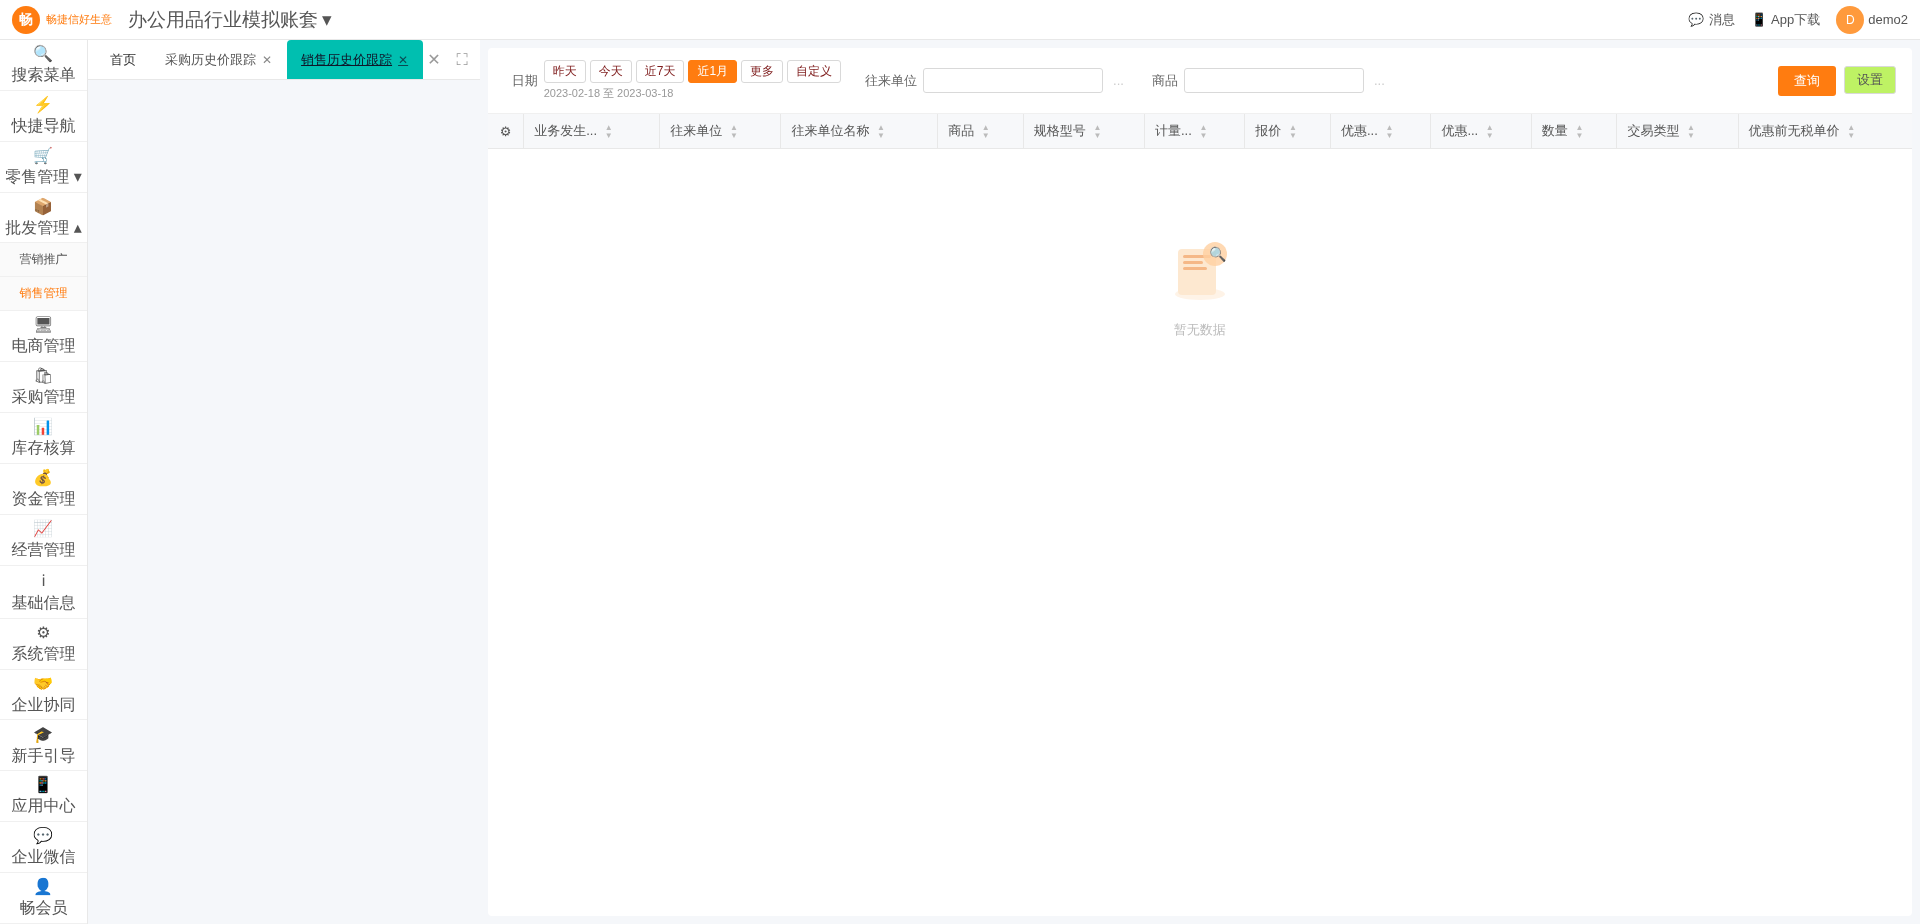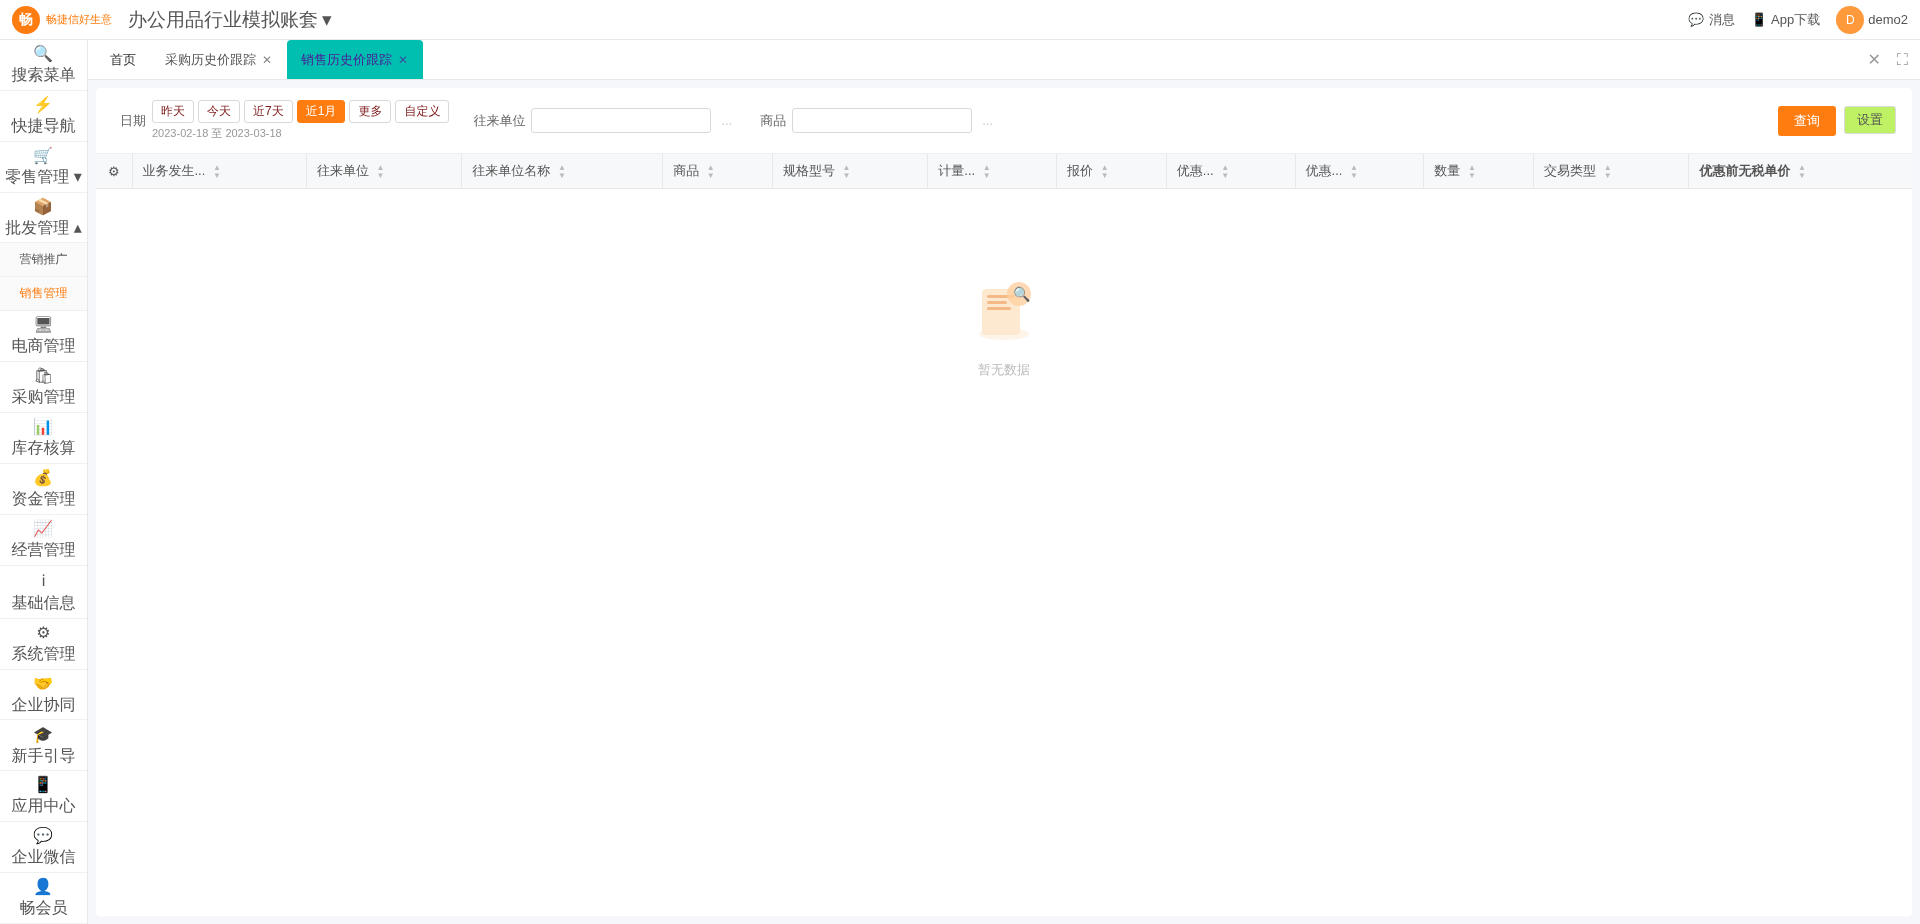--- a/index.html
+++ b/index.html
@@ -130,21 +130,21 @@
       font-size: 12px;
       text-align: center;
       border-bottom: 1px solid #f0f0f0;
     }
     .sidebar-submenu-item.active { color: #ff7c10; }
 
     
     .content-area {
       flex: 1;
       display: flex;
-      flex-direction: column;
+      flex-direction: row;
       overflow: hidden;
       background: #f5f7fa;
     }
 
     
     .tab-bar {
       background: #fff;
       border-bottom: 1px solid #e8e8e8;
       display: flex;
       align-items: center;
@@ -158,22 +158,23 @@
       padding: 0 14px;
       height: 100%;
       font-size: 13px;
       cursor: pointer;
       color: #555;
       border-right: 1px solid transparent;
       white-space: nowrap;
     }
     .tab.active {
       background: #00bfb0;
-      color: #4c1d95;
+      color: #0f172a;
       border-radius: 4px 4px 0 0;
+      text-decoration: underline;
     }
     .tab.home { color: #333; }
     .tab-close {
       margin-left: 6px;
       font-size: 12px;
       opacity: 0.7;
     }
     .tab-bar-right {
       margin-left: auto;
       display: flex;
@@ -349,21 +350,21 @@
     }
     thead th {
       padding: 8px 10px;
       text-align: left;
       color: #555;
       font-weight: 500;
       white-space: nowrap;
       border-right: 1px solid #e8e8e8;
       user-select: none;
     }
-    thead th:last-child { border-right: none; font-weight: bold; }
+    thead th:last-child { border-right: none; }
     thead th .sort-arrows {
       display: inline-flex;
       flex-direction: column;
       margin-left: 4px;
       vertical-align: middle;
     }
     thead th .sort-arrows span {
       font-size: 8px;
       line-height: 1;
       color: #bbb;

